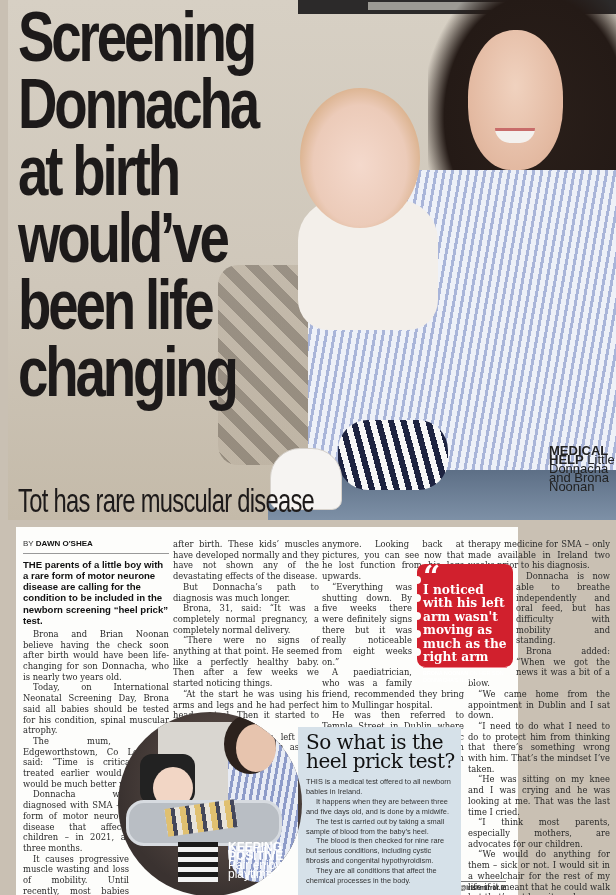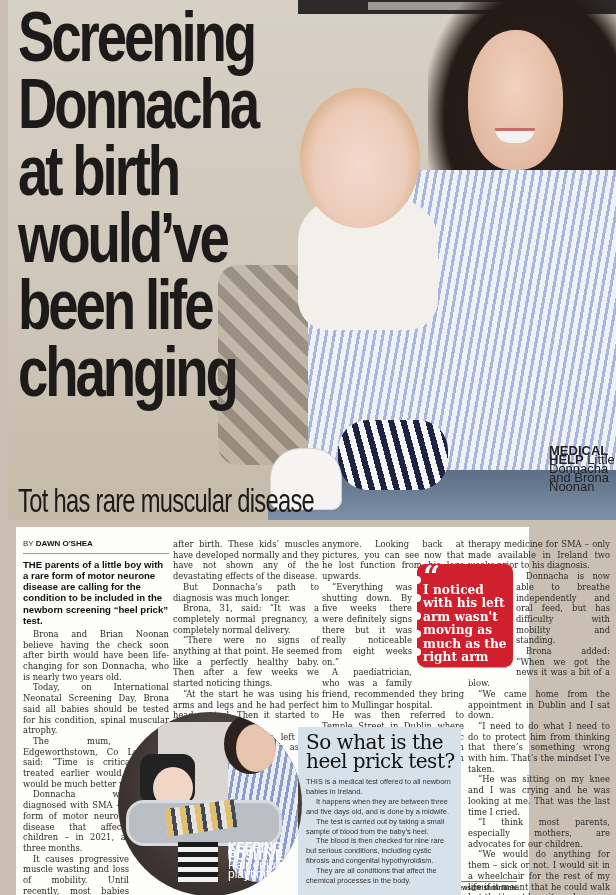--- a/index.html
+++ b/index.html
@@ -36,21 +36,21 @@
     font-size:70px; line-height:67px; letter-spacing:-4px; transform:scaleX(0.78); transform-origin:left top; white-space:nowrap; }
   .headline div { height:67px; }
   .subhead { position:absolute; left:10px; top:484px; margin:0;
     font-family:"Liberation Sans", sans-serif; font-weight:normal; color:#1d1a1a;
     font-size:33px; line-height:34px; letter-spacing:-1px; transform:scaleX(0.72); transform-origin:left top; white-space:nowrap; }
 
   .photo-caption { position:absolute; left:541px; top:446px; width:70px; font-family:"Liberation Sans", sans-serif; font-size:13px; line-height:9px; color:#222; }
   .photo-caption b { font-weight:bold; }
 
   
-  .article { position:absolute; left:8px; top:527px; width:502px; height:368px; background:#fdfdfb;padding-left:11px; }
+  .article { position:absolute; left:8px; top:527px; width:502px; height:368px; background:#fdfdfb; }
   .col { position:absolute; top:12px; font-size:8.4px; line-height:10.7px; color:#2a2a2a; text-align:justify; }
   .col p { margin:0; text-indent:10px; }
   .col p.noind { text-indent:0; }
   .byline { font-family:"Liberation Sans", sans-serif; font-size:8px; color:#333; border-bottom:1px solid #999; padding-bottom:3px; margin-bottom:5px; }
   .byline b { font-weight:bold; color:#111; }
   .intro { font-family:"Liberation Sans", sans-serif; font-weight:bold; font-size:9.6px; line-height:11.2px; color:#111; margin-bottom:3px; text-align:left; }
 
   .c1 { left:7px; width:146px; }
   .c2 { left:157px; width:146px; }
   .c3 { left:306px; width:142px; }

